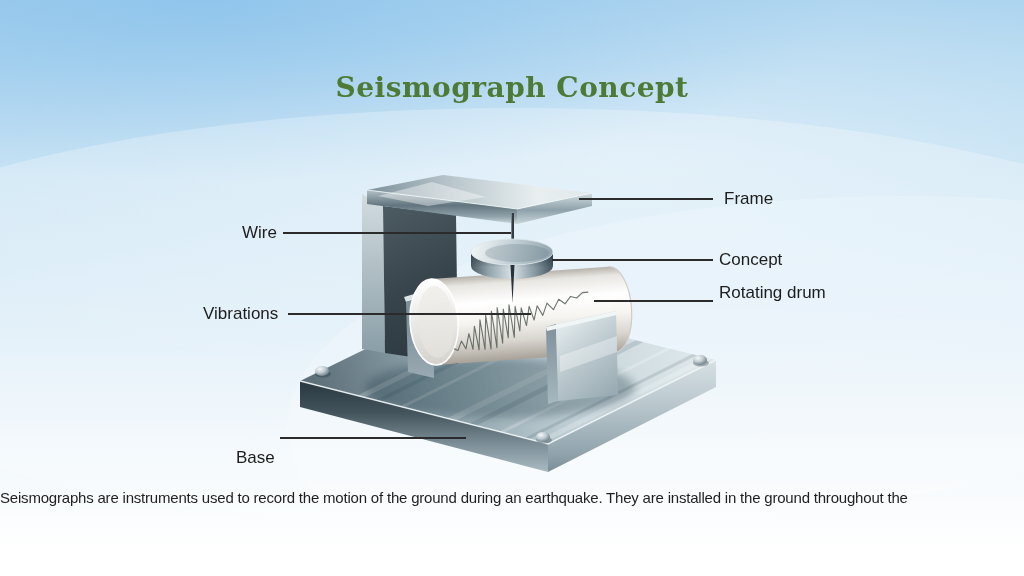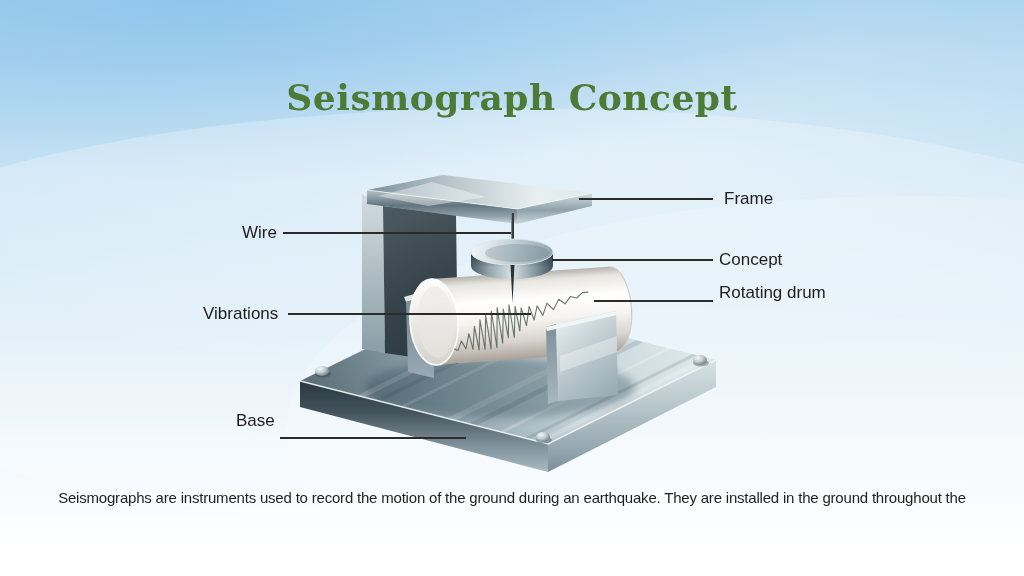--- a/index.html
+++ b/index.html
@@ -9,28 +9,28 @@
     background:
       radial-gradient(90% 45% at 20% 0%, rgba(140,195,235,.85), rgba(140,195,235,0) 70%),
       radial-gradient(130% 55% at 62% 28%, rgba(255,255,255,.45), rgba(255,255,255,0) 70%),
       linear-gradient(180deg,#a6d1ee 0%,#bedef2 30%,#d8ebf7 55%,#eef6fb 75%,#ffffff 95%,#ffffff 100%);
   }
   .cloud-band{position:absolute;background:rgba(255,255,255,.26);border-radius:100%;}
   .cb1{left:-22%;top:108px;width:145%;height:420px;}
   .cb2{left:28%;top:196px;width:120%;height:460px;background:rgba(255,255,255,.20);}
   .title{
     position:absolute;left:0;right:0;top:52px;text-align:center;
-    font-family:"DejaVu Serif",serif;font-weight:700;font-size:36px;letter-spacing:.5px;
+    font-family:"DejaVu Serif",serif;font-weight:700;font-size:28px;letter-spacing:.5px;
   }
   .label{
     position:absolute;font-size:17px;line-height:21px;white-space:nowrap;
   }
   .lead{position:absolute;height:1.5px;background:#2b2b2b;}
   .footer{
-    position:absolute;left:0;right:0;top:484px;text-align:center;
+    position:absolute;left:0;right:0;top:484px;
     font-size:15px;line-height:28px;letter-spacing:-0.2px;color:#1f1f1f;
   }
   svg{position:absolute;left:0;top:0;}
 </style>
 </head>
 <body>
 
 <div class="stage">
 
   <div class="cloud-band cb1"></div>
@@ -220,21 +220,21 @@
 
   <div class="lead" style="left:283px;top:232px;width:228px"></div>
   <div class="lead" style="left:288px;top:313px;width:243px"></div>
   <div class="lead" style="left:280px;top:437px;width:186px"></div>
   <div class="lead" style="left:579px;top:198px;width:134px"></div>
   <div class="lead" style="left:552px;top:259px;width:161px"></div>
   <div class="lead" style="left:594px;top:300px;width:119px"></div>
 
   <div class="label" style="left:200px;top:222px;width:77px;text-align:right;color:#1d1d1d">Wire</div>
   <div class="label" style="left:203px;top:303px;color:#1d1d1d">Vibrations</div>
-  <div class="label" style="left:236px;top:410px;color:#1d1d1d">Base</div>
+  <div class="label" style="left:236px;top:447px;color:#1d1d1d">Base</div>
   <div class="label" style="left:724px;top:188px;color:#1d1d1d">Frame</div>
   <div class="label" style="left:719px;top:249px;color:#1d1d1d">Concept</div>
   <div class="label" style="left:719px;top:282px;color:#1d1d1d">Rotating drum</div>
 
   <div class="footer">
     <div>Seismographs are instruments used to record the motion of the ground during an earthquake. They are installed in the ground throughout the</div>
   </div>
 
 </div>
 

